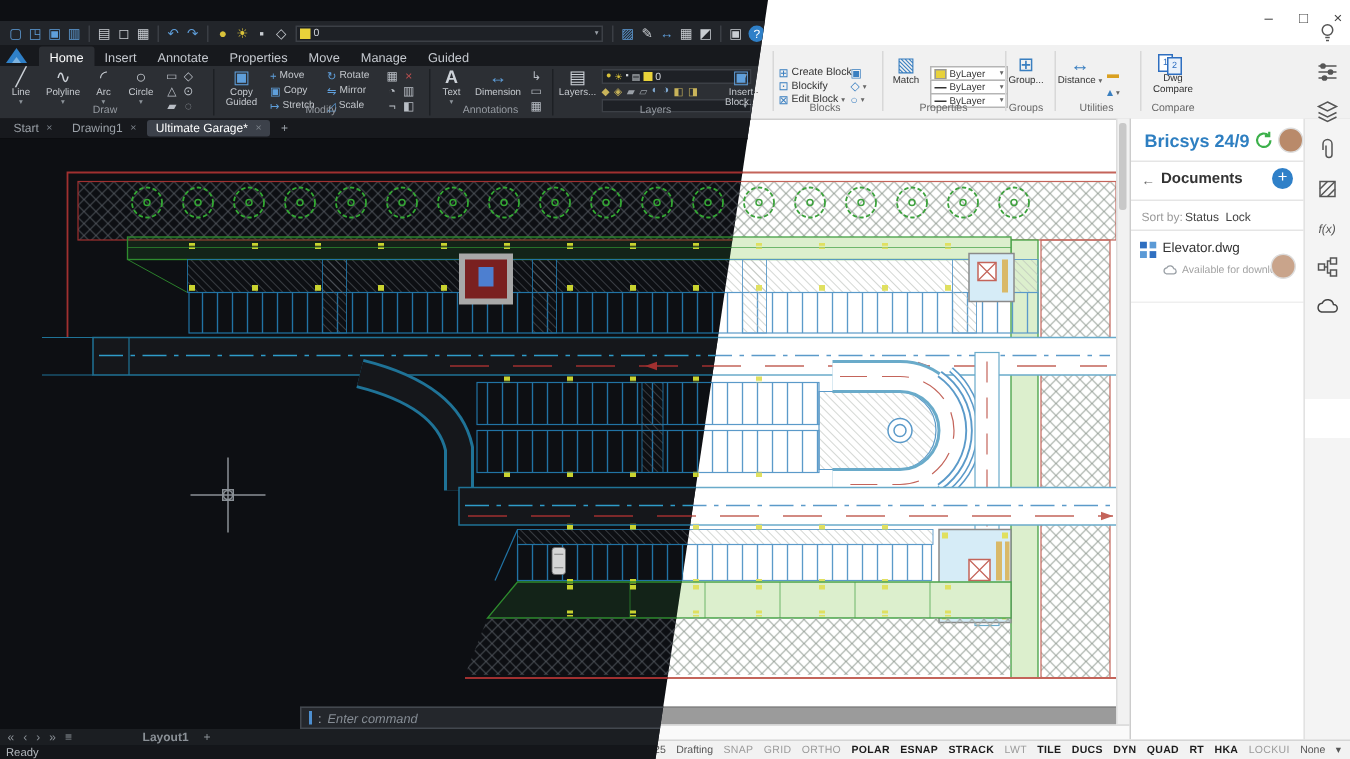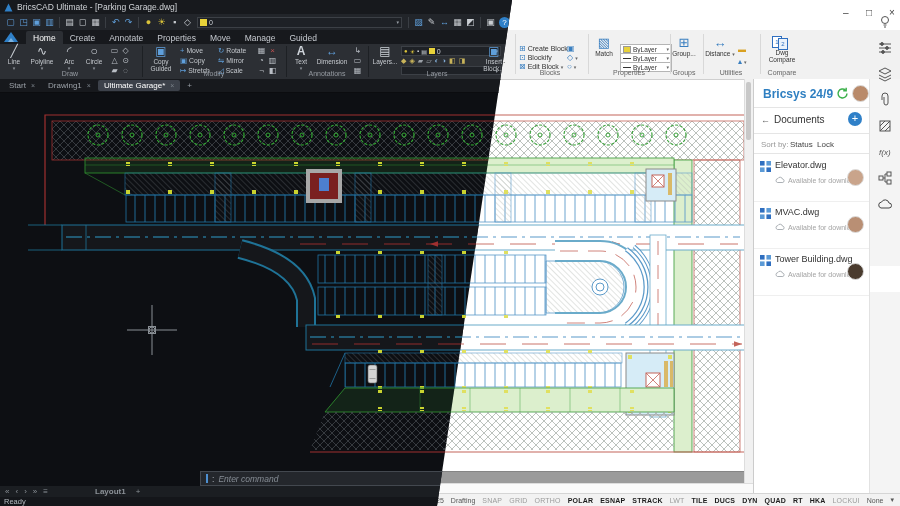--- a/index.html
+++ b/index.html
@@ -363,21 +363,21 @@
     <div class="abs l-panel">
       <div class="abs" style="left:9px;top:8px;font-size:12px;font-weight:bold;color:#2e7fc1">Bricsys 24/9</div>
       <svg class="abs" style="left:82px;top:8px" width="13" height="13" viewBox="0 0 16 16">
         <path d="M13.5 8a5.5 5.5 0 1 1-1.7-4" stroke="#3bb04a" fill="none" stroke-width="1.8"></path>
         <path d="M12.5 1v3.6H8.9" stroke="#3bb04a" fill="none" stroke-width="1.8"></path>
       </svg>
       <div class="avatar" style="left:98px;top:6px;width:15px;height:15px;background:#b98a6a"></div>
       <div class="abs" style="left:0;top:28px;width:116px;height:1px;background:#e5e5e5"></div>
 
       <div class="abs" style="left:7px;top:36px;font-size:9px;color:#666">←</div>
-      <div class="abs" style="left:20px;top:35px;font-size:10px;font-weight:normal;color:#333">Documents</div>
+      <div class="abs" style="left:20px;top:35px;font-size:10px;font-weight:bold;color:#333">Documents</div>
       <div class="abs pluscircle" style="left:94px;top:33px">+</div>
       <div class="abs" style="left:0;top:54px;width:116px;height:1px;background:#e5e5e5"></div>
 
       <div class="abs" style="left:7px;top:61px;font-size:8px;color:#999">Sort by:</div>
       <div class="abs" style="left:36px;top:61px;font-size:8px;color:#444">Status</div>
       <div class="abs" style="left:63px;top:61px;font-size:8px;color:#444">Lock</div>
       <div class="abs" style="left:0;top:74px;width:116px;height:1px;background:#e5e5e5"></div>
 
       <div class="abs" style="left:0;top:75px;width:116px;height:47px;border-bottom:1px solid #efefef">
         <svg class="abs" style="left:6px;top:7px" width="11" height="11" viewBox="0 0 12 12">
@@ -387,52 +387,20 @@
             <rect x="7" y="7" width="5" height="5" fill="#2f6fc0"></rect>
         </svg>
         <span class="docname">Elevator.dwg</span>
         <span class="docstat">
           <svg width="10" height="8" viewBox="0 0 12 9">
               <path d="M3 7.5a2.4 2.4 0 0 1 .4-4.7A3 3 0 0 1 9 3.4a2.1 2.1 0 0 1 .4 4.1z" fill="none" stroke="#9aa0a6"></path>
             </svg>
           <span>Available for download</span>
         </span>
         <div class="avatar" style="left:93px;top:15px;width:15px;height:15px;background:#c9a48b"></div>
-      </div>
-      <div class="abs" style="left:0;top:122px;width:116px;height:47px;border-bottom:1px solid #efefef">
-        <svg class="abs" style="left:6px;top:7px" width="11" height="11" viewBox="0 0 12 12">
-          <rect x="0" y="0" width="5" height="5" fill="#2f6fc0"></rect>
-            <rect x="7" y="0" width="5" height="5" fill="#5b9ad6"></rect>
-          <rect x="0" y="7" width="5" height="5" fill="#5b9ad6"></rect>
-            <rect x="7" y="7" width="5" height="5" fill="#2f6fc0"></rect>
-        </svg>
-        <span class="docname">MVAC.dwg</span>
-        <span class="docstat">
-          <svg width="10" height="8" viewBox="0 0 12 9">
-              <path d="M3 7.5a2.4 2.4 0 0 1 .4-4.7A3 3 0 0 1 9 3.4a2.1 2.1 0 0 1 .4 4.1z" fill="none" stroke="#9aa0a6"></path>
-            </svg>
-          <span>Available for download</span>
-        </span>
-        <div class="avatar" style="left:93px;top:15px;width:15px;height:15px;background:#b98f74"></div>
-      </div>
-      <div class="abs" style="left:0;top:169px;width:116px;height:47px;border-bottom:1px solid #efefef">
-        <svg class="abs" style="left:6px;top:7px" width="11" height="11" viewBox="0 0 12 12">
-          <rect x="0" y="0" width="5" height="5" fill="#2f6fc0"></rect>
-            <rect x="7" y="0" width="5" height="5" fill="#5b9ad6"></rect>
-          <rect x="0" y="7" width="5" height="5" fill="#5b9ad6"></rect>
-            <rect x="7" y="7" width="5" height="5" fill="#2f6fc0"></rect>
-        </svg>
-        <span class="docname">Tower Building.dwg</span>
-        <span class="docstat">
-          <svg width="10" height="8" viewBox="0 0 12 9">
-              <path d="M3 7.5a2.4 2.4 0 0 1 .4-4.7A3 3 0 0 1 9 3.4a2.1 2.1 0 0 1 .4 4.1z" fill="none" stroke="#9aa0a6"></path>
-            </svg>
-          <span>Available for download</span>
-        </span>
-        <div class="avatar" style="left:93px;top:15px;width:15px;height:15px;background:#4a3b2e"></div>
       </div>
     </div>
 
     <div class="abs l-strip">
       <div class="abs" style="left:0;top:187px;width:31px;height:26px;background:#fff"></div>
     </div>
     <svg class="abs strip-ic" style="top:14px" viewBox="0 0 16 16">
         <g stroke="#555" fill="none">
           <circle cx="8" cy="6" r="3.5"></circle>
           <path d="M6.5 11h3M7 13h2"></path>
@@ -662,26 +630,20 @@
 
     <g stroke="#8a9096" stroke-width="1">
       <path d="M127 245H177M152 220V270"></path>
       <rect x="148.5" y="241.5" width="7" height="7"></rect>
       <circle cx="152" cy="245" r="3"></circle>
     </g>
   </g>
 </svg>
 </div>
 
-    <div class="abs d-title">
-      <svg width="9" height="9" viewBox="0 0 16 16">
-          <path d="M1 15L8 1l7 14z" fill="#2f80c8"></path>
-        </svg>
-      <span>BricsCAD Ultimate - [Parking Garage.dwg]</span>
-    </div>
 
     <div class="abs d-qat">
       <span class="qi blue">▢</span>
       <span class="qi blue">◳</span>
       <span class="qi blue">▣</span>
       <span class="qi blue">▥</span>
       <span class="qsep"></span>
       <span class="qi">▤</span>
       <span class="qi">◻</span>
       <span class="qi">▦</span>
@@ -709,21 +671,21 @@
       <span class="qi" style="background:#2f80c8;color:#fff;border-radius:50%;width:11px;height:11px;line-height:11px;font-size:8px;margin-left:2px">?</span>
     </div>
 
     <div class="abs d-tabrow">
       <svg width="22" height="14" viewBox="0 0 22 14" style="background:#17191d">
           <path d="M4 12L11 2l7 10z" fill="#2f80c8"></path>
           <path d="M8 12l3-4 3 4z" fill="#7db3e0"></path>
         </svg>
       <span style="width:4px"></span>
       <span class="rtab active">Home</span>
-      <span class="rtab">Create</span>
+      <span class="rtab">Insert</span>
       <span class="rtab">Annotate</span>
       <span class="rtab">Properties</span>
       <span class="rtab">Move</span>
       <span class="rtab">Manage</span>
       <span class="rtab">Guided</span>
     </div>
 
     <div class="abs d-ribbon">
 
       <div class="abs dbig" style="left:2px;width:24px">

